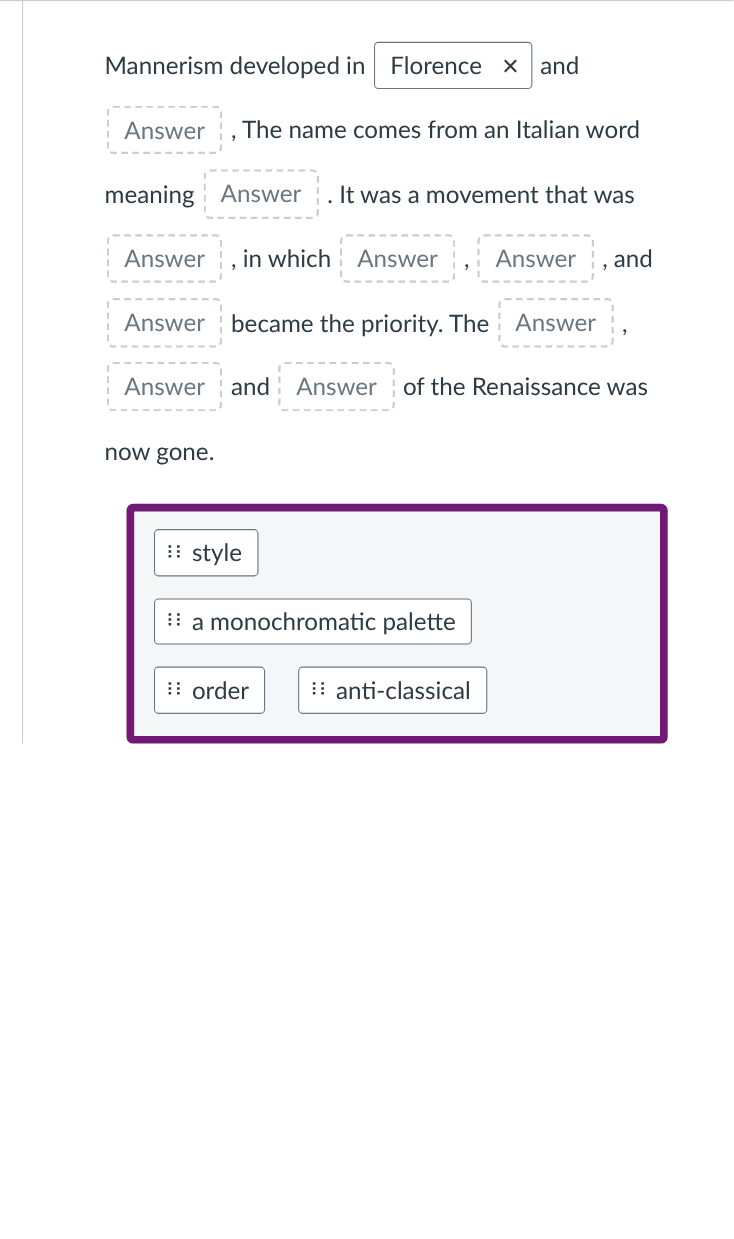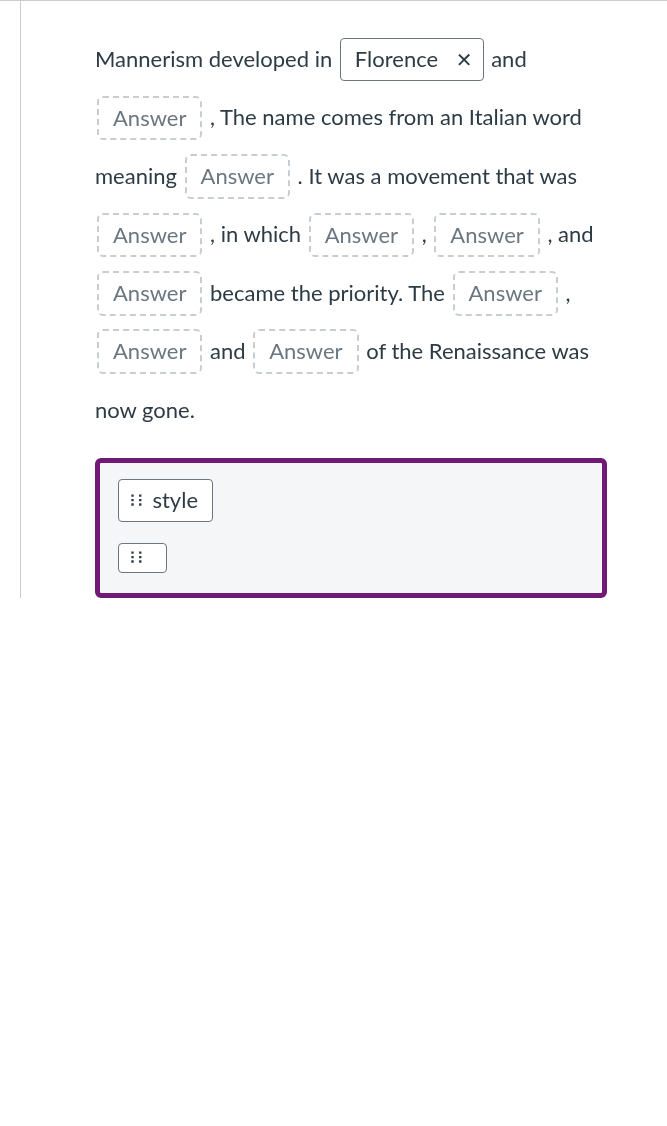--- a/index.html
+++ b/index.html
@@ -50,24 +50,25 @@
   }
   .filled .x {
     display:inline-block;
     margin-left: 12px;
     font-size: 20px;
     line-height:1;
     color:#2d3b45;
   }
   .bank {
     margin-top: 20px;
-    border: 5px solid #701a75;
+    border: 7px solid #701a75;
     border-radius: 6px;
     background: #f5f6f7;
     padding: 16px 18px 0 18px;
+    margin-left: 20px;
   }
   .bank-row { margin-bottom: 20px; }
   .chip {
     display: inline-flex;
     align-items: center;
     border: 1px solid #6b7780;
     border-radius: 4px;
     background: #fff;
     padding: 6px 14px 6px 10px;
     color: #2d3b45;
@@ -122,20 +123,31 @@
     <div class="bank">
       <div class="bank-row">
         <span class="chip">
           <span class="grip"></span>
           <span>style</span>
         </span>
       </div>
       <div class="bank-row">
         <span class="chip">
           <span class="grip"></span>
+          <span>a monochromatic palette</span>
         </span>
       </div>
       <div class="bank-row">
+      </div>
+      <div class="bank-row">
+        <span class="chip">
+          <span class="grip"></span>
+          <span>order</span>
+        </span>
+        <span class="chip">
+          <span class="grip"></span>
+          <span>anti-classical</span>
+        </span>
       </div>
     </div>
 
   </div>
 </div>
 
 </body></html>

